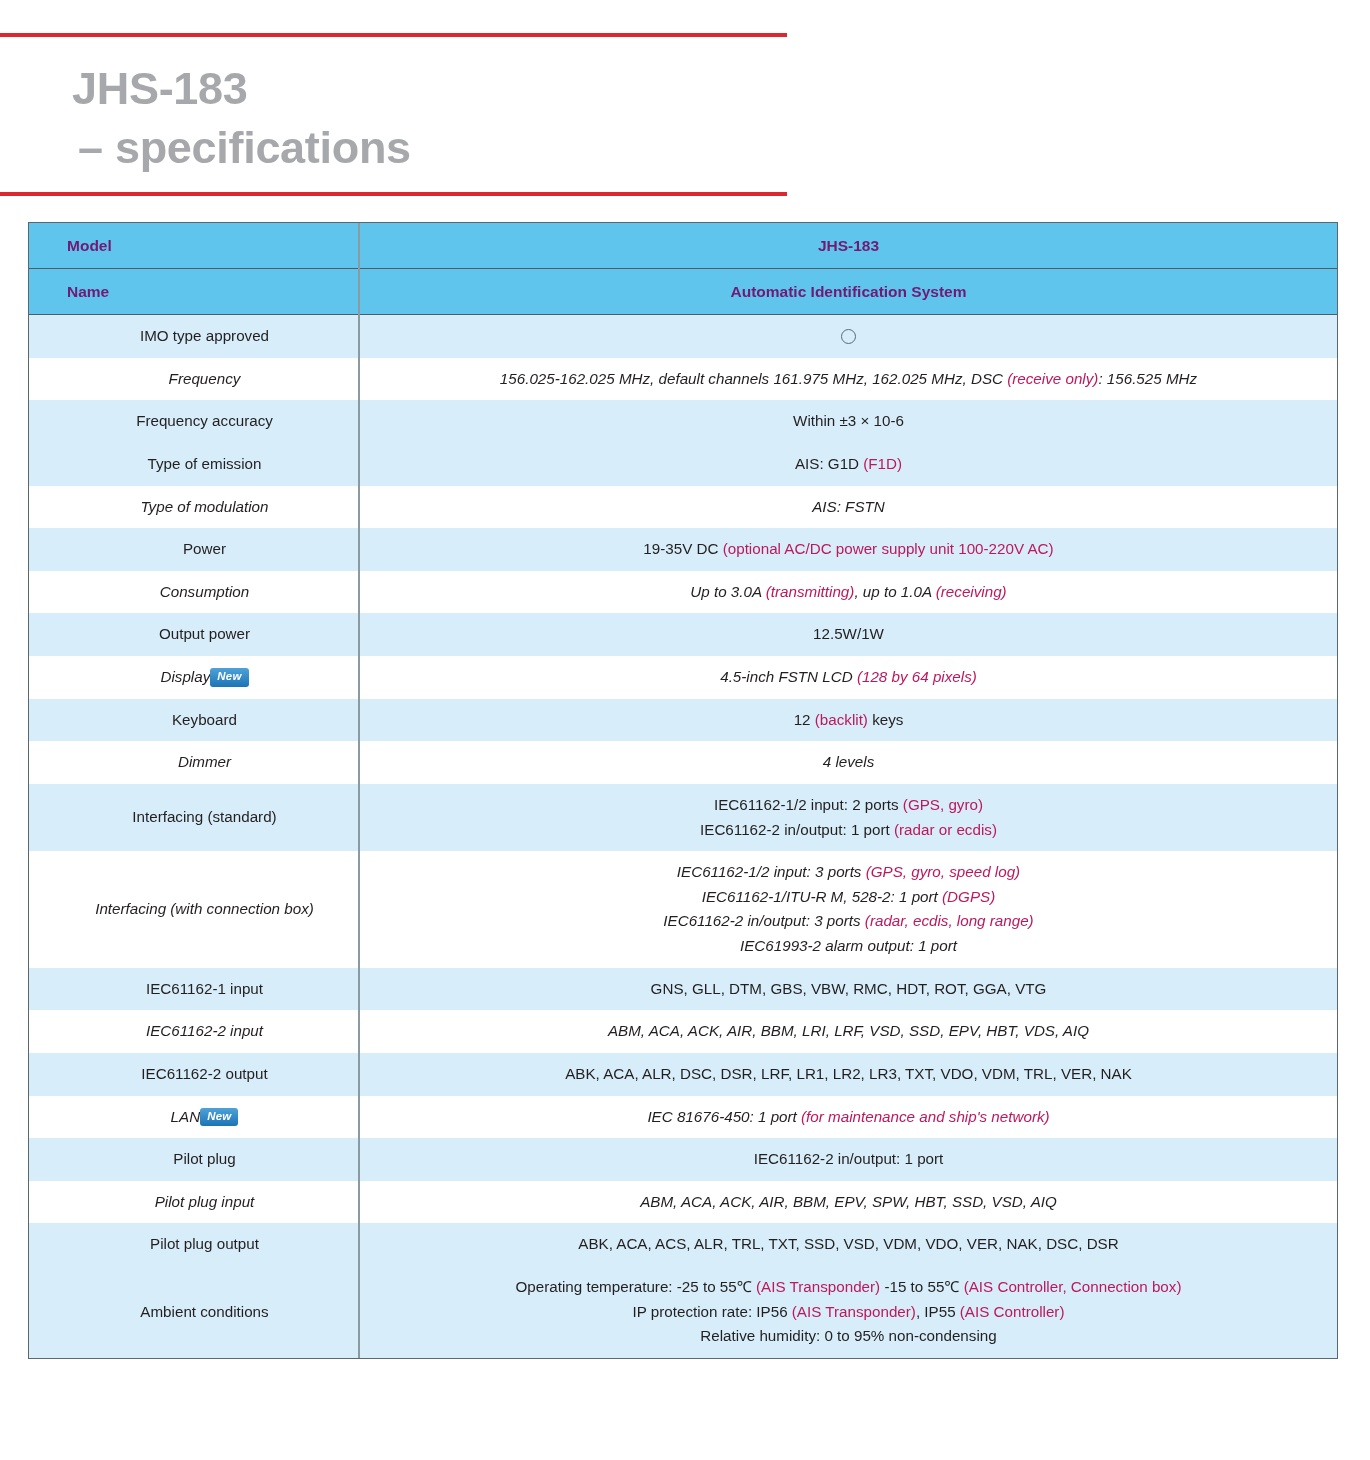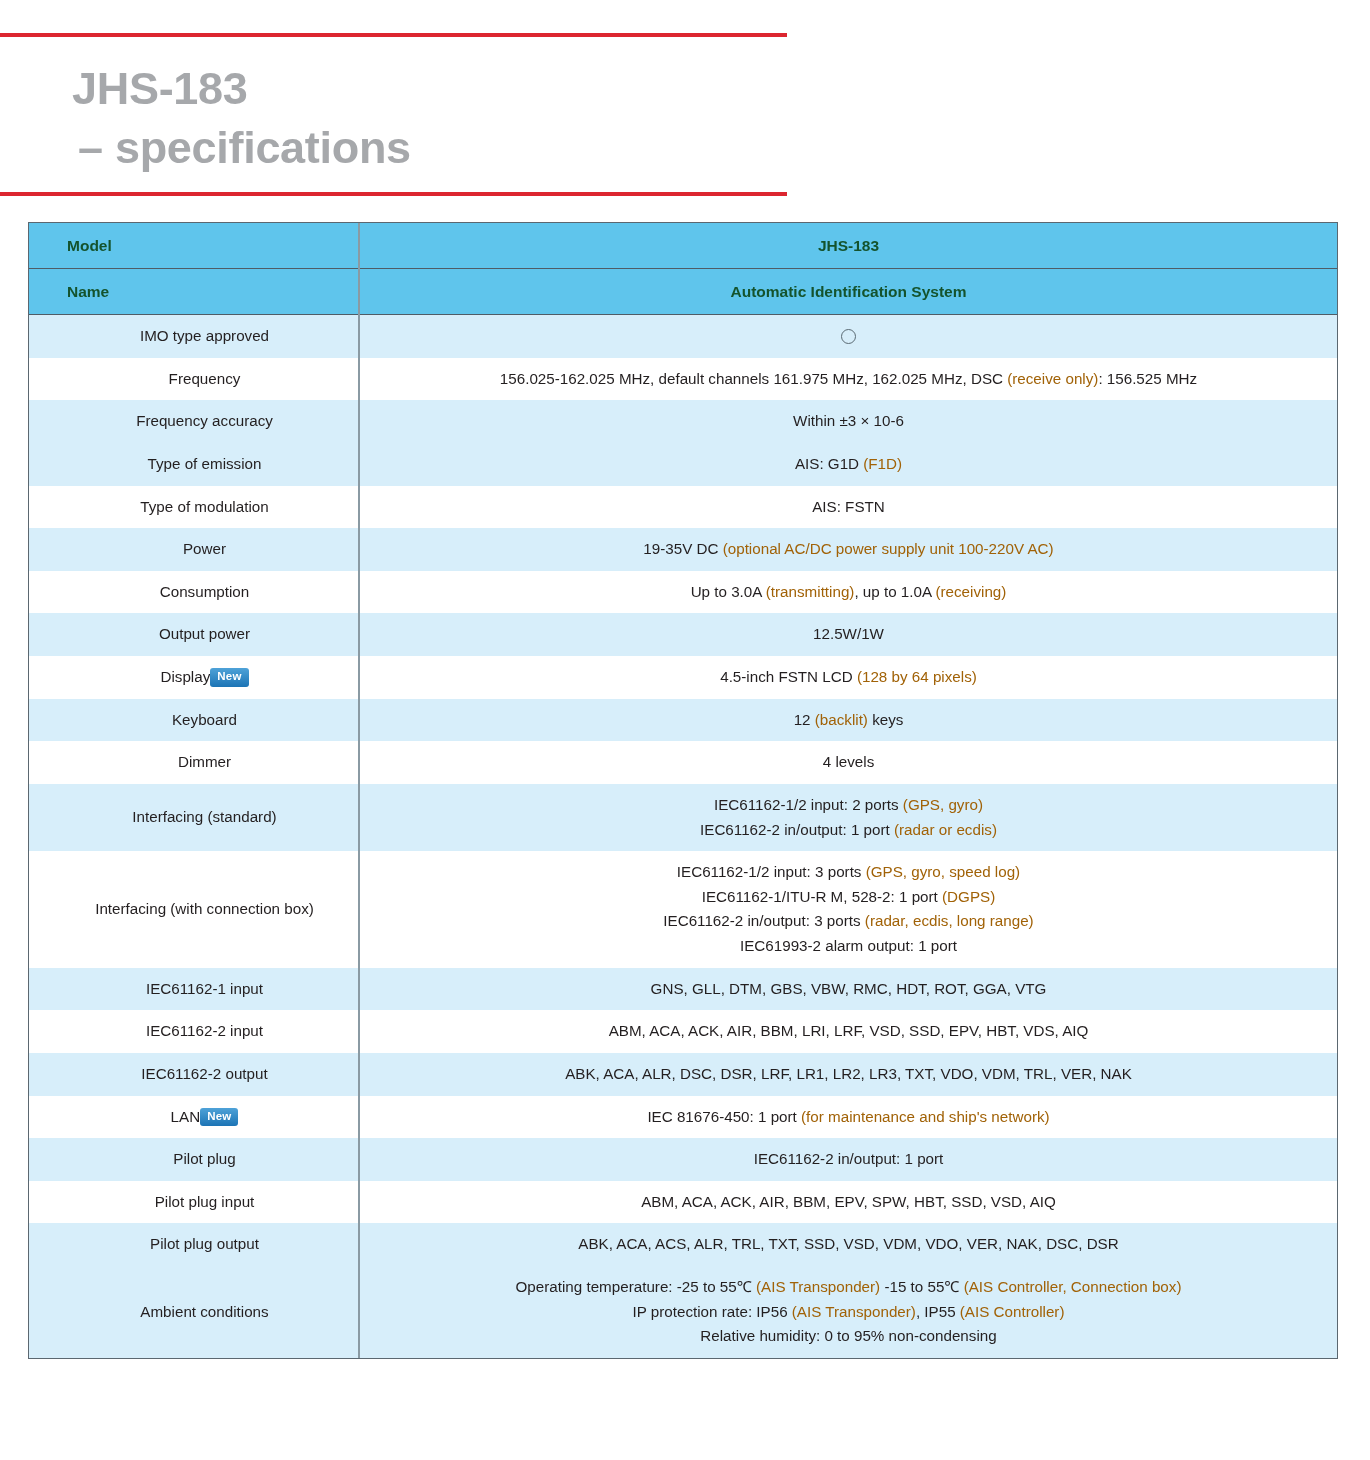--- a/index.html
+++ b/index.html
@@ -58,21 +58,21 @@
     width: 100%;
     table-layout: fixed;
   }
   table.spec col.c1 { width: 330px; }
   table.spec col.c2 { width: auto; }
 
   table.spec tr.hdr > td {
     background: #5fc5ec;
     font-weight: bold;
     font-size: 15.5px;
-    color: #14532d;
+    color: #701a75;
     border-bottom: 1px solid #4f5c66;
   }
   table.spec tr.hdr td.k {
     padding: 10px 0 10px 38px;
     text-align: left;
   }
   table.spec tr.hdr td.v {
     text-align: center;
     padding: 10px 8px;
   }
@@ -87,24 +87,24 @@
     padding: 9px 10px 9px 32px;
     text-align: center;
     border-right: 2px solid #8a9aa3;
   }
   table.spec td.v {
     padding: 9px 14px;
     text-align: center;
   }
 
   table.spec tr.shade > td { background: #d7eefa; }
-  table.spec tr.plain > td { background: #ffffff; }
-
-  
-  .m { color: #a16207; }
+  table.spec tr.plain > td { background: #ffffff; font-style: italic; }
+
+  
+  .m { color: #be185d; }
 
   
   .circle-mark {
     display: inline-block;
     width: 15px;
     height: 15px;
     border: 1.4px solid #5a6a73;
     border-radius: 50%;
     box-sizing: border-box;
     vertical-align: middle;

